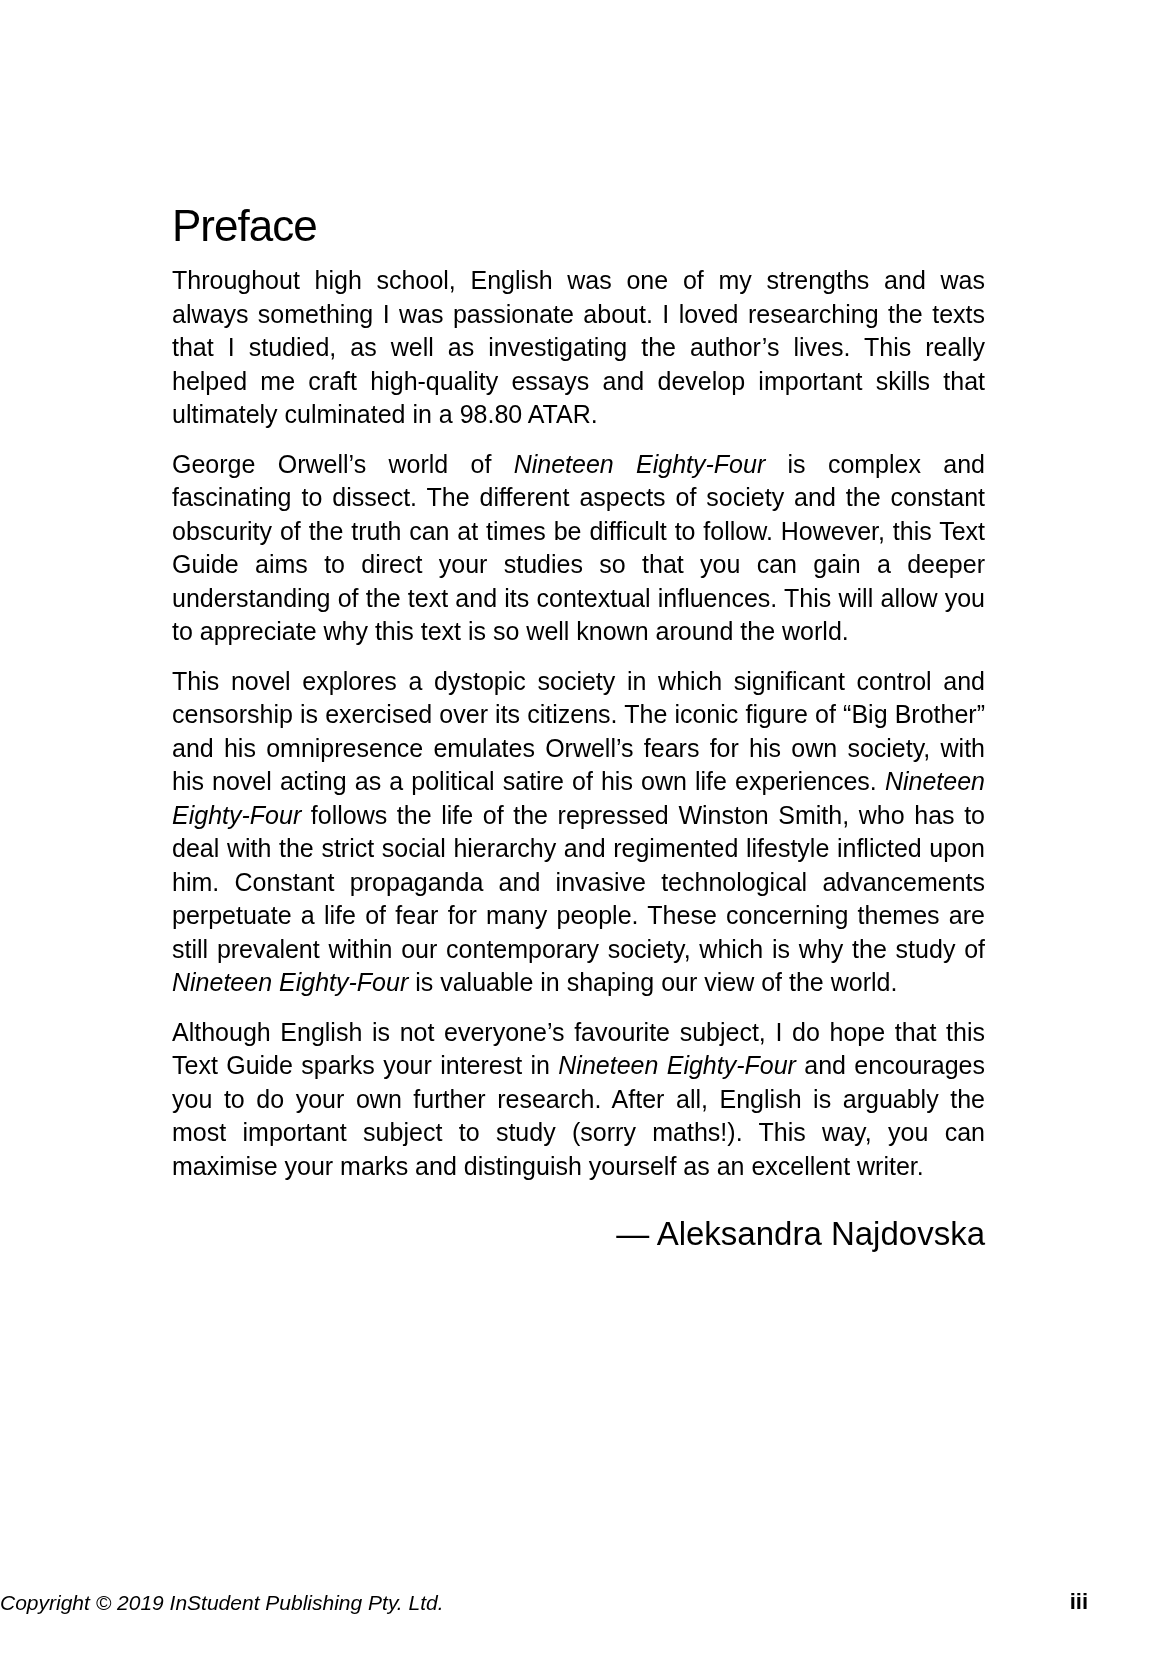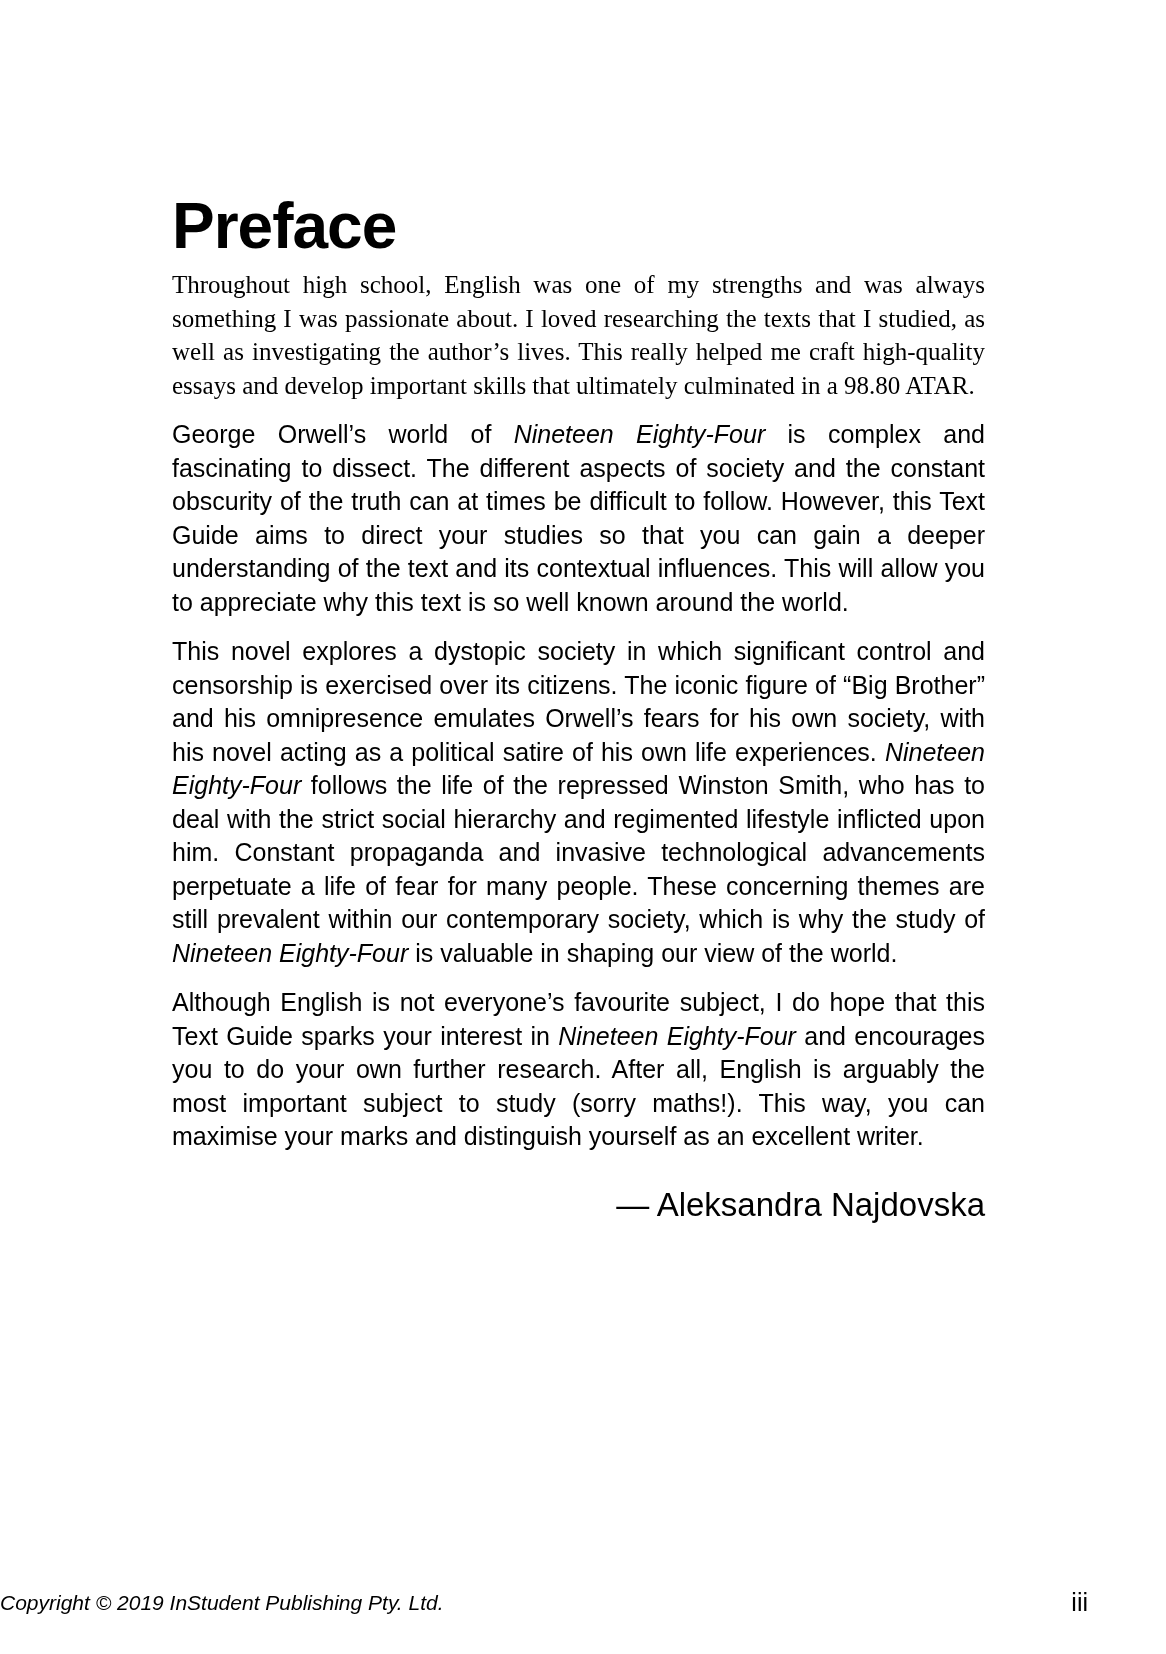--- a/index.html
+++ b/index.html
@@ -15,37 +15,36 @@
     font-family: "Liberation Sans", sans-serif;
     color: #000000;
   }
   .content {
     position: absolute;
     left: 172px;
     top: 0;
     width: 813px;
   }
   .title {
-    margin: 196px 0 12px 0;
-    font-size: 64px;
+    margin: 196px 0 0 0;
+    font-size: 44px;
     line-height: 60px;
-    font-weight: bold;
+    font-weight: normal;
     letter-spacing: -1px;
   }
   .paragraphs p {
     margin: 16px 0 0 0;
     font-size: 25px;
     line-height: 33.5px;
     text-align: justify;
     hyphens: auto;
     -webkit-hyphens: auto;
   }
   .paragraphs p:first-child {
-    margin-top: 0;
-    font-family: Liberation Serif, serif;
+    margin-top: 8px;
   }
   .paragraphs em {
     font-style: italic;
     margin-top: 7px;
   }
   .signature {
     margin: 34px 0 0 0;
     font-size: 33px;
     line-height: 33.5px;
     text-align: right;
@@ -64,22 +63,22 @@
     left: 0;
     right: 0;
     top: 0;
     text-align: left;
     font-style: italic;
   }
   .page-number {
     position: absolute;
     right: 78px;
     top: -1px;
-    font-weight: normal;
-    font-size: 25px;
+    font-weight: bold;
+    font-size: 22px;
   }
 </style>
 </head>
 <body>
 
 <main class="content">
   <h1 class="title">Preface</h1>
 
   <section class="paragraphs">
       <p><span>Throughout high school, English was one of my strengths and was always something I was passionate about.  I loved researching the texts that I studied, as well as investigating the author’s lives.  This really helped me craft high-quality essays and develop important skills that ultimately culminated in a 98.80 ATAR.</span></p>

